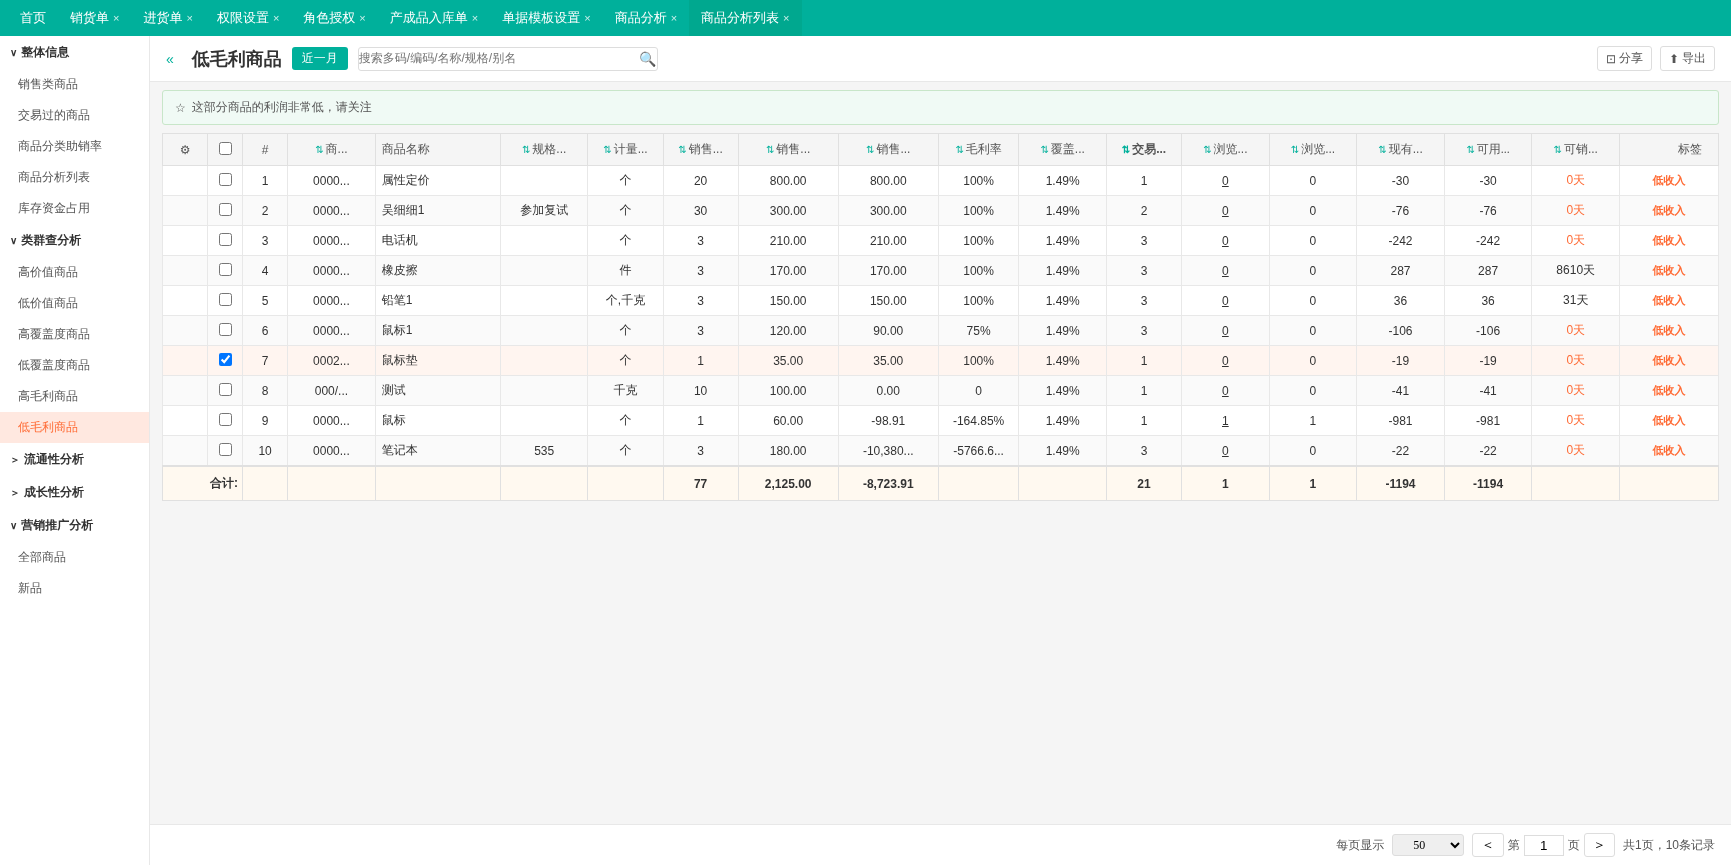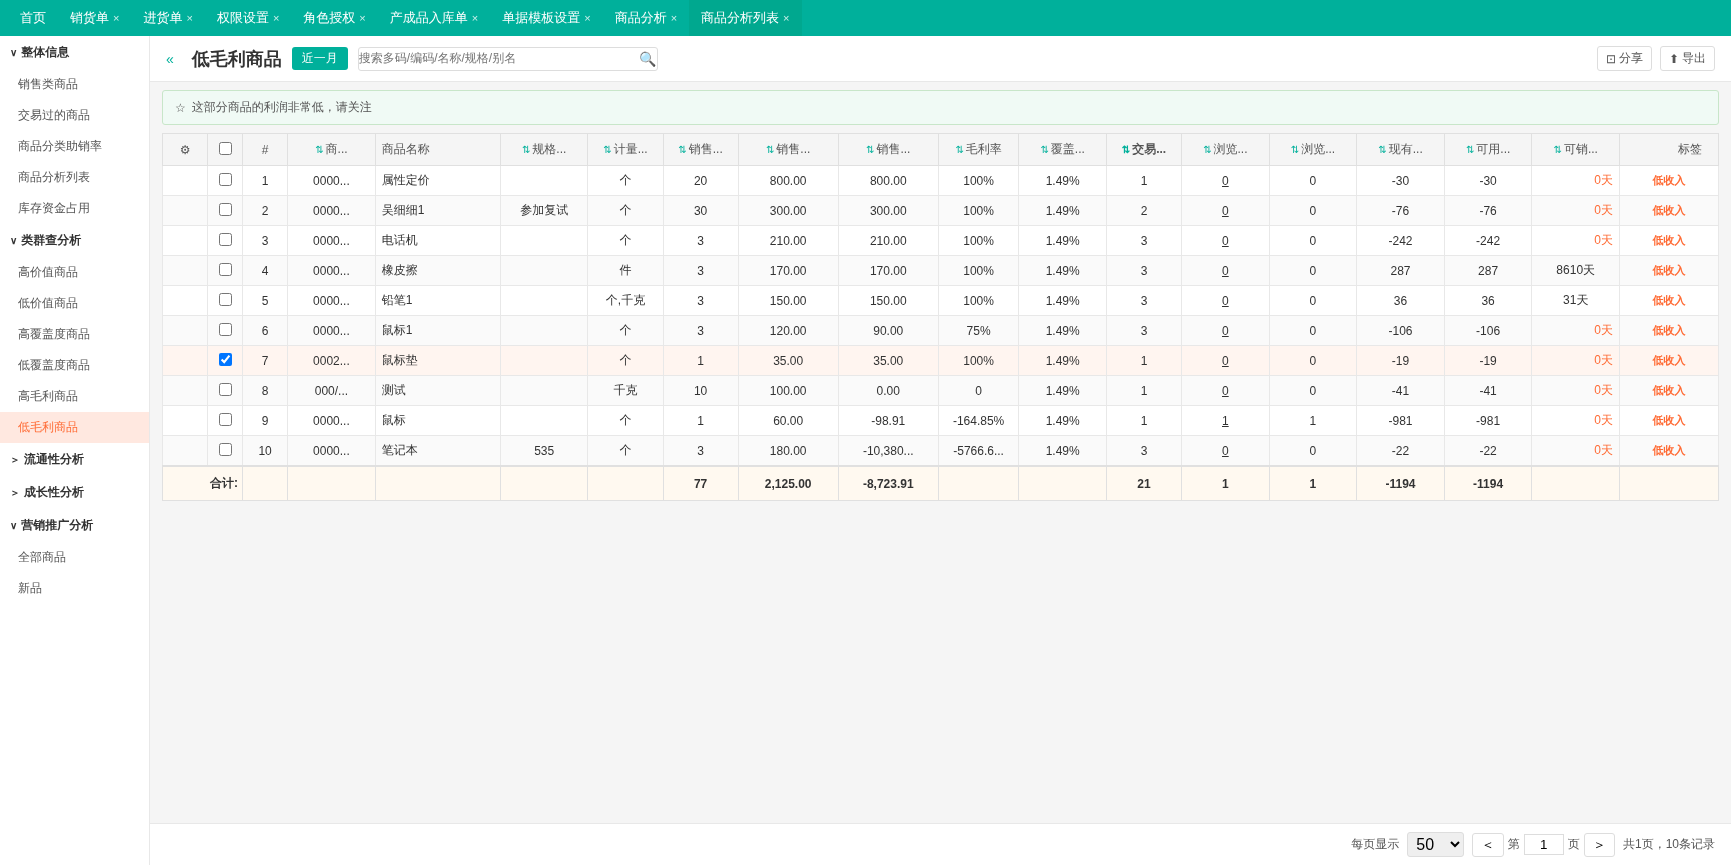--- a/index.html
+++ b/index.html
@@ -41,30 +41,30 @@
     
     .table-area { flex: 1; overflow: auto; padding: 0 12px; }
     table { width: 100%; border-collapse: collapse; background: #fff; font-size: 12px; }
     thead tr { background: #f5f5f5; }
     th { border: 1px solid #e0e0e0; padding: 7px 6px; text-align: center; color: #555; font-weight: normal; white-space: nowrap; position: sticky; top: 0; background: #f5f5f5; z-index: 1; }
     td { border: 1px solid #e8e8e8; padding: 6px 6px; text-align: center; white-space: nowrap; color: #333; }
     tr.row-odd { background: #fff; }
     tr.row-even { background: #fafafa; }
     tr.row-selected { background: #fff5f0; }
     .tag-low-income { color: #ff6b35; font-size: 11px; font-weight: bold; }
-    .days-red { color: #ff6b35; text-align: right; }
+    .days-red { color: #ff6b35; }
     .underline-link { text-decoration: underline; color: #333; cursor: pointer; }
     
     
     .total-row { background: #fff9f0; border-top: 2px solid #e0e0e0; }
     .total-row td { font-weight: bold; color: #333; border: 1px solid #e0e0e0; padding: 8px 6px; }
     
     
     .pagination-area { display: flex; align-items: center; justify-content: flex-end; padding: 8px 16px; background: #fff; border-top: 1px solid #e8e8e8; gap: 8px; font-size: 12px; color: #555; }
-    .pagination-area select { border: 1px solid #ddd; border-radius: 3px; padding: 2px 4px; font-size: 16px; }
+    .pagination-area select { border: 1px solid #ddd; border-radius: 3px; padding: 2px 16px; font-size: 12px; font-family: Liberation Serif, serif; }
     .page-nav { display: flex; align-items: center; gap: 4px; }
     .page-nav-btn { border: 1px solid #ddd; background: #fff; padding: 2px 8px; cursor: pointer; border-radius: 3px; }
     .page-num { border: 1px solid #ddd; width: 40px; text-align: center; padding: 2px 4px; }
     
     
     .collapse-btn { color: #00b09b; cursor: pointer; font-size: 14px; margin-right: 8px; }
 
     .col-settings { width: 36px; }
     .col-checkbox { width: 28px; }
     .col-num { width: 36px; }
@@ -74,21 +74,21 @@
     .col-unit { width: 60px; }
     .col-sales-qty { width: 60px; }
     .col-sales-amt { width: 80px; }
     .col-sales-profit { width: 80px; }
     .col-gross-rate { width: 60px; }
     .col-cover { width: 70px; margin-left: 40px; }
     .col-trade { width: 60px; font-weight: bold; }
     .col-browse1 { width: 70px; }
     .col-browse2 { width: 70px; }
     .col-current { width: 70px; }
-    .col-available { width: 70px; }
+    .col-available { width: 70px; font-family: Liberation Serif, serif; }
     .col-saleable { width: 70px; }
     .col-tag { width: 50px; padding-left: 48px; }
     
     td.text-left { text-align: left; }
     
     .sort-icon { color: #00b09b; font-size: 10px; margin-right: 2px; }
   </style>
 </head>
 <body>
 

